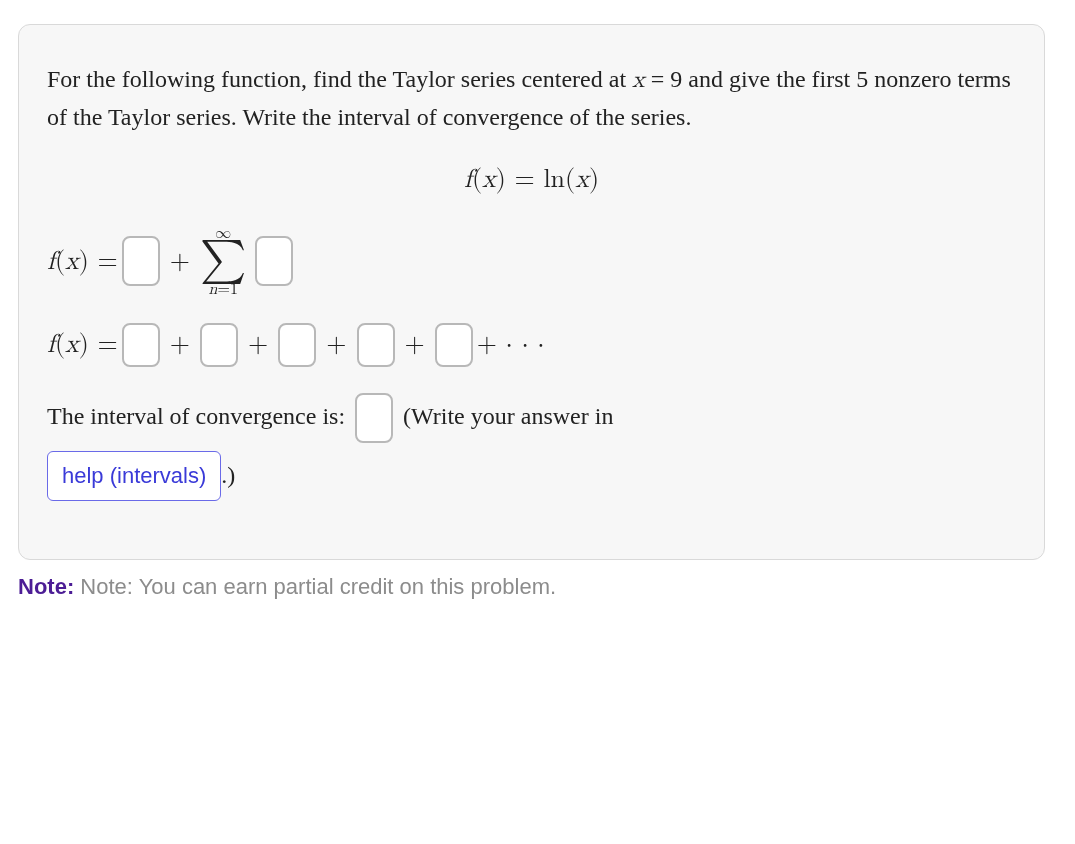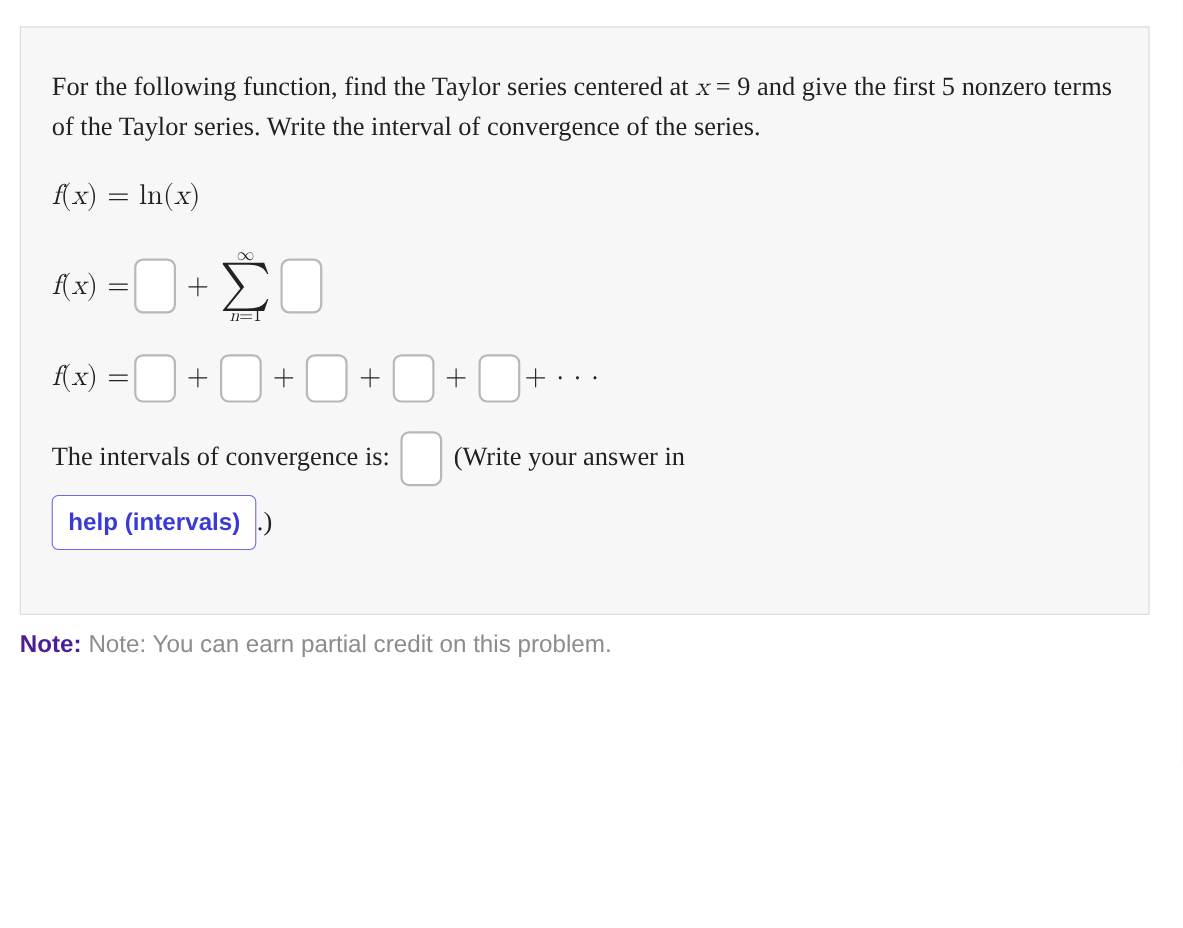--- a/index.html
+++ b/index.html
@@ -6,34 +6,35 @@
     margin: 0;
     padding: 0;
     font-family: "Times New Roman", Georgia, serif;
     background: #ffffff;
     color: #222;
     font-size: 24px;
   }
   .panel {
     margin: 24px 30px 8px 18px;
     border: 1px solid #d9d9d9;
-    border-radius: 0;
+    border-radius: 12px;
     background: #f7f7f7;
     padding: 36px 28px 30px 28px;
     box-sizing: border-box;
   }
   .para {
     line-height: 1.55;
     margin-bottom: 28px;
   }
   .mathvar {
     font-style: italic;
     font-family: "Latin Modern Math", "Cambria Math", "Times New Roman", serif;
   }
   .center-eq {
+    text-align: center;
     font-family: "Latin Modern Math", "Cambria Math", "Times New Roman", serif;
     font-size: 26px;
     margin: 10px 0 30px 0;
   }
   .eq-line {
     display: flex;
     align-items: center;
     flex-wrap: nowrap;
     margin: 18px 0 26px 0;
     font-family: "Latin Modern Math", "Cambria Math", "Times New Roman", serif;
@@ -74,21 +75,20 @@
     display: inline-block;
     border: 1px solid #6a6ae8;
     border-radius: 6px;
     padding: 3px 14px;
     color: #3a3ad8;
     font-family: Arial, Helvetica, sans-serif;
     font-size: 22px;
     background: #fff;
     cursor: pointer;
     margin-top: 8px;
-    font-weight: bold;
   }
   .interval-line {
     line-height: 1.9;
   }
   .note {
     margin: 14px 18px;
     font-family: Arial, Helvetica, sans-serif;
     font-size: 22px;
     color: #8c8c8c;
     overflow: hidden;
@@ -132,21 +132,21 @@
     <span class="plus"> + </span>
     <span class="ans-box"></span>
     <span class="plus"> + </span>
     <span class="ans-box"></span>
     <span class="plus"> + </span>
     <span class="ans-box"></span>
     <span> + · · ·</span>
   </div>
 
   <div class="para interval-line">
-    <span>The intervals of convergence is: </span>
+    <span>The interval of convergence is: </span>
     <span class="ans-box big" style="vertical-align:middle;"></span>
     <span> (Write your answer in </span>
     <br>
     <span class="help-link">help (intervals)</span><span>.)</span>
   </div>
 
 </div>
 
 <div class="note">
   <b>Note:</b> <span>Note: You can earn partial credit on this problem.</span>

